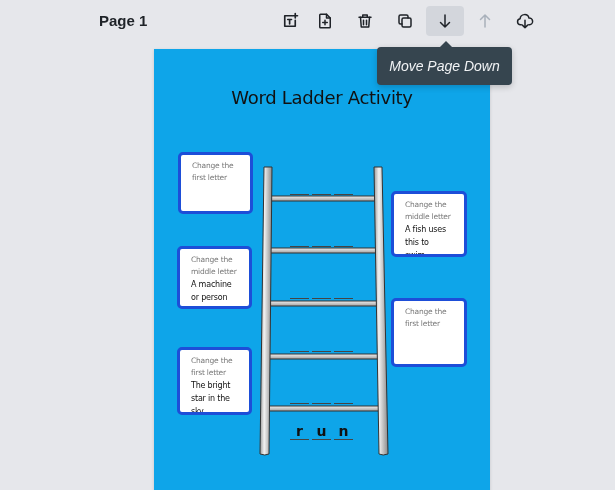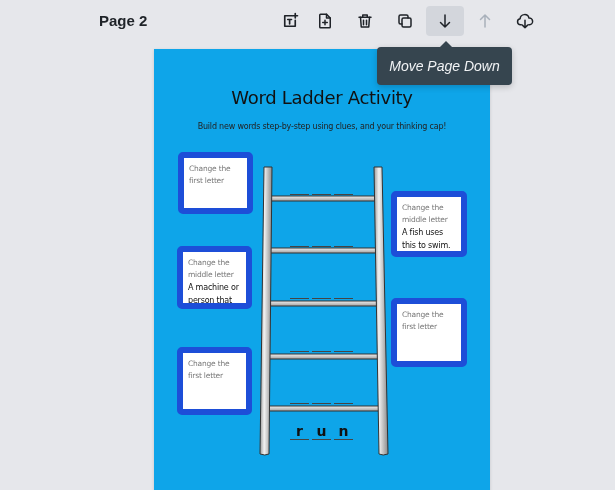--- a/index.html
+++ b/index.html
@@ -13,32 +13,32 @@
   .toolbar-btn svg { width: 18px; height: 18px; }
 
   .tooltip { position: absolute; left: 377px; top: 47px; width: 135px; height: 38px; background: #36454f; color: #f1f3f5; border-radius: 4px; font-size: 14px; display: flex; align-items: center; justify-content: center; box-shadow: 0 2px 6px rgba(0,0,0,0.2); z-index: 5; font-style: italic; }
   .tooltip::before { content: ""; position: absolute; top: -6px; left: 63px; border-left: 6px solid transparent; border-right: 6px solid transparent; border-bottom: 6px solid #36454f; }
 
   .sheet { position: absolute; left: 154px; top: 49px; width: 336px; height: 472px; background: #0ea5e9; box-shadow: 0 1px 3px rgba(0,0,0,0.15); }
 
   .title { position: absolute; left: 0; right: 0; top: 38px; text-align: center; font-family: "DejaVu Sans", sans-serif; font-size: 18px; color: #111; letter-spacing: -0.3px; }
   .subtitle { position: absolute; left: 0; right: 0; top: 73px; text-align: center; font-family: "DejaVu Sans", sans-serif; font-size: 8px; color: #222; letter-spacing: -0.2px; }
 
-  .clue { position: absolute; background: #fff; border: 6px solid #1d4ed8; border-radius: 5px; padding: 5px 5px; font-family: "DejaVu Sans", sans-serif; overflow: hidden; }
+  .clue { position: absolute; background: #fff; border: 3px solid #1d4ed8; border-radius: 5px; padding: 5px 11px; font-family: "DejaVu Sans", sans-serif; overflow: hidden; }
   .clue .hint { font-size: 7.5px; color: #777; line-height: 11.5px; letter-spacing: -0.2px; }
   .clue .desc { font-size: 8px; color: #111; line-height: 13px; margin-top: 1px; letter-spacing: -0.2px; }
 
   .ladder { position: absolute; left: 100px; top: 115px; }
   .blanks { position: absolute; display: flex; gap: 3px; }
   .blank { width: 19px; height: 12px; border-bottom: 1.5px solid #444; font-family: "DejaVu Sans", sans-serif; font-weight: bold; font-size: 14px; text-align: center; line-height: 11px; color: #111; }
 </style>
 </head>
 <body>
 
-<div class="page-label">Page 2</div>
+<div class="page-label">Page 1</div>
 
 <div class="toolbar-btn" style="left:271px">
   <svg viewBox="0 0 24 24" fill="none" stroke="#1f2328" stroke-width="2.2" stroke-linecap="round" stroke-linejoin="round">
     <path d="M15 5H5v14h14v-8"></path>
       <path d="M9 10h5M11.5 10v6"></path>
       <path d="M19 2v6M16 5h6"></path>
   </svg>
 </div>
 <div class="toolbar-btn" style="left:306px">
   <svg viewBox="0 0 24 24" fill="none" stroke="#1f2328" stroke-width="2" stroke-linecap="round" stroke-linejoin="round">
@@ -75,21 +75,20 @@
   <svg viewBox="0 0 24 24" fill="none" stroke="#1f2328" stroke-width="2" stroke-linecap="round" stroke-linejoin="round">
     <path d="M7 17H6a4 4 0 0 1-.5-7.96A6 6 0 0 1 17.3 8 4.5 4.5 0 0 1 18 17h-1"></path>
       <path d="M12 11v10M8.5 17.5L12 21l3.5-3.5"></path>
   </svg>
 </div>
 
 <div class="tooltip">Move Page Down</div>
 
 <div class="sheet">
   <div class="title">Word Ladder Activity</div>
-  <div class="subtitle">Build new words step-by-step using clues, and your thinking cap!</div>
 
   <svg class="ladder" width="140" height="295" viewBox="0 0 140 295">
     <defs>
       <linearGradient id="rail" x1="0" x2="1" y1="0" y2="0">
         <stop offset="0" stop-color="#9a9a9a"></stop>
           <stop offset="0.35" stop-color="#f2f2f2"></stop>
           <stop offset="1" stop-color="#8a8a8a"></stop>
       </linearGradient>
       <linearGradient id="rung" x1="0" x2="0" y1="0" y2="1">
         <stop offset="0" stop-color="#f0f0f0"></stop>
@@ -147,14 +146,15 @@
   </div>
   <div class="clue" style="left:23px; top:197px; width:75px; height:63px">
     <div class="hint">Change the middle letter</div>
     <div class="desc">A machine or person that gives</div>
   </div>
   <div class="clue" style="left:237px; top:249px; width:76px; height:69px">
     <div class="hint">Change the first letter</div>
   </div>
   <div class="clue" style="left:23px; top:298px; width:75px; height:68px">
     <div class="hint">Change the first letter</div>
+    <div class="desc">The bright star in the sky.</div>
   </div>
 </div>
 
 </body></html>

